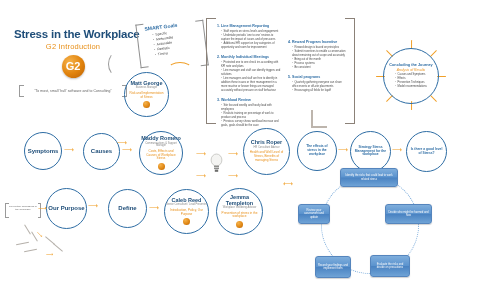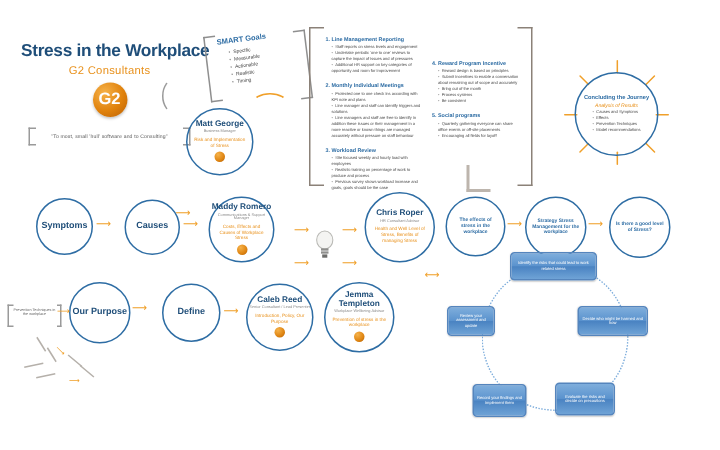--- a/index.html
+++ b/index.html
@@ -118,21 +118,21 @@
   .minibr .txt{font-size:2.5px;color:#666;text-align:center;padding:2px 4px;line-height:1.2;}
   .scratch{position:absolute;border-top:.8px solid #b5b0aa;}
 </style>
 </head>
 <body>
 
 <div id="canvas">
 
   <div id="title-block">
     <div id="main-title">Stress in the Workplace</div>
-    <div id="subtitle">G2 Consultants</div>
+    <div id="subtitle">G2 Introduction</div>
     <div id="logo">G2</div>
     <div id="tagline-wrap">
       <span class="br-l"></span>
       <span class="br-r"></span>
       <div id="tagline">"To most, small 'hull' software and to Consulting"</div>
     </div>
   </div>
 
   <span class="bigbracket" id="sg-br-l"></span>
   <span class="bigbracket" id="sg-br-r"></span>

